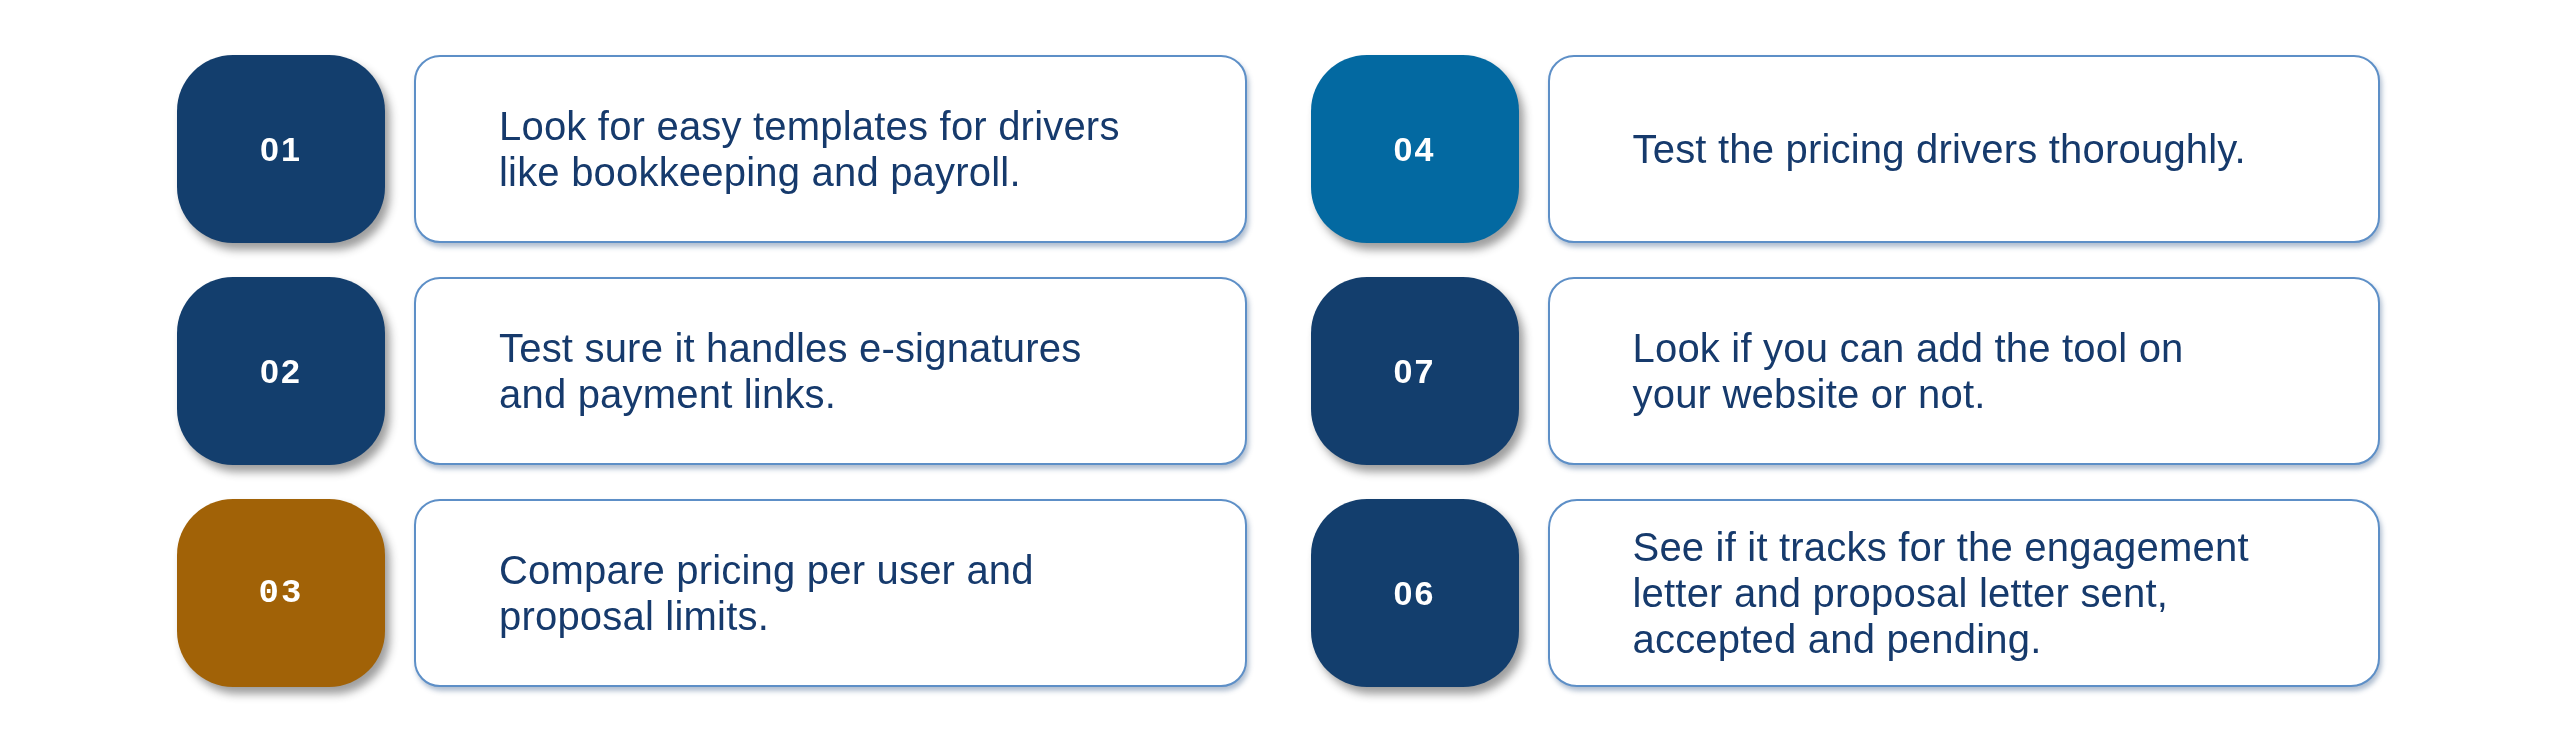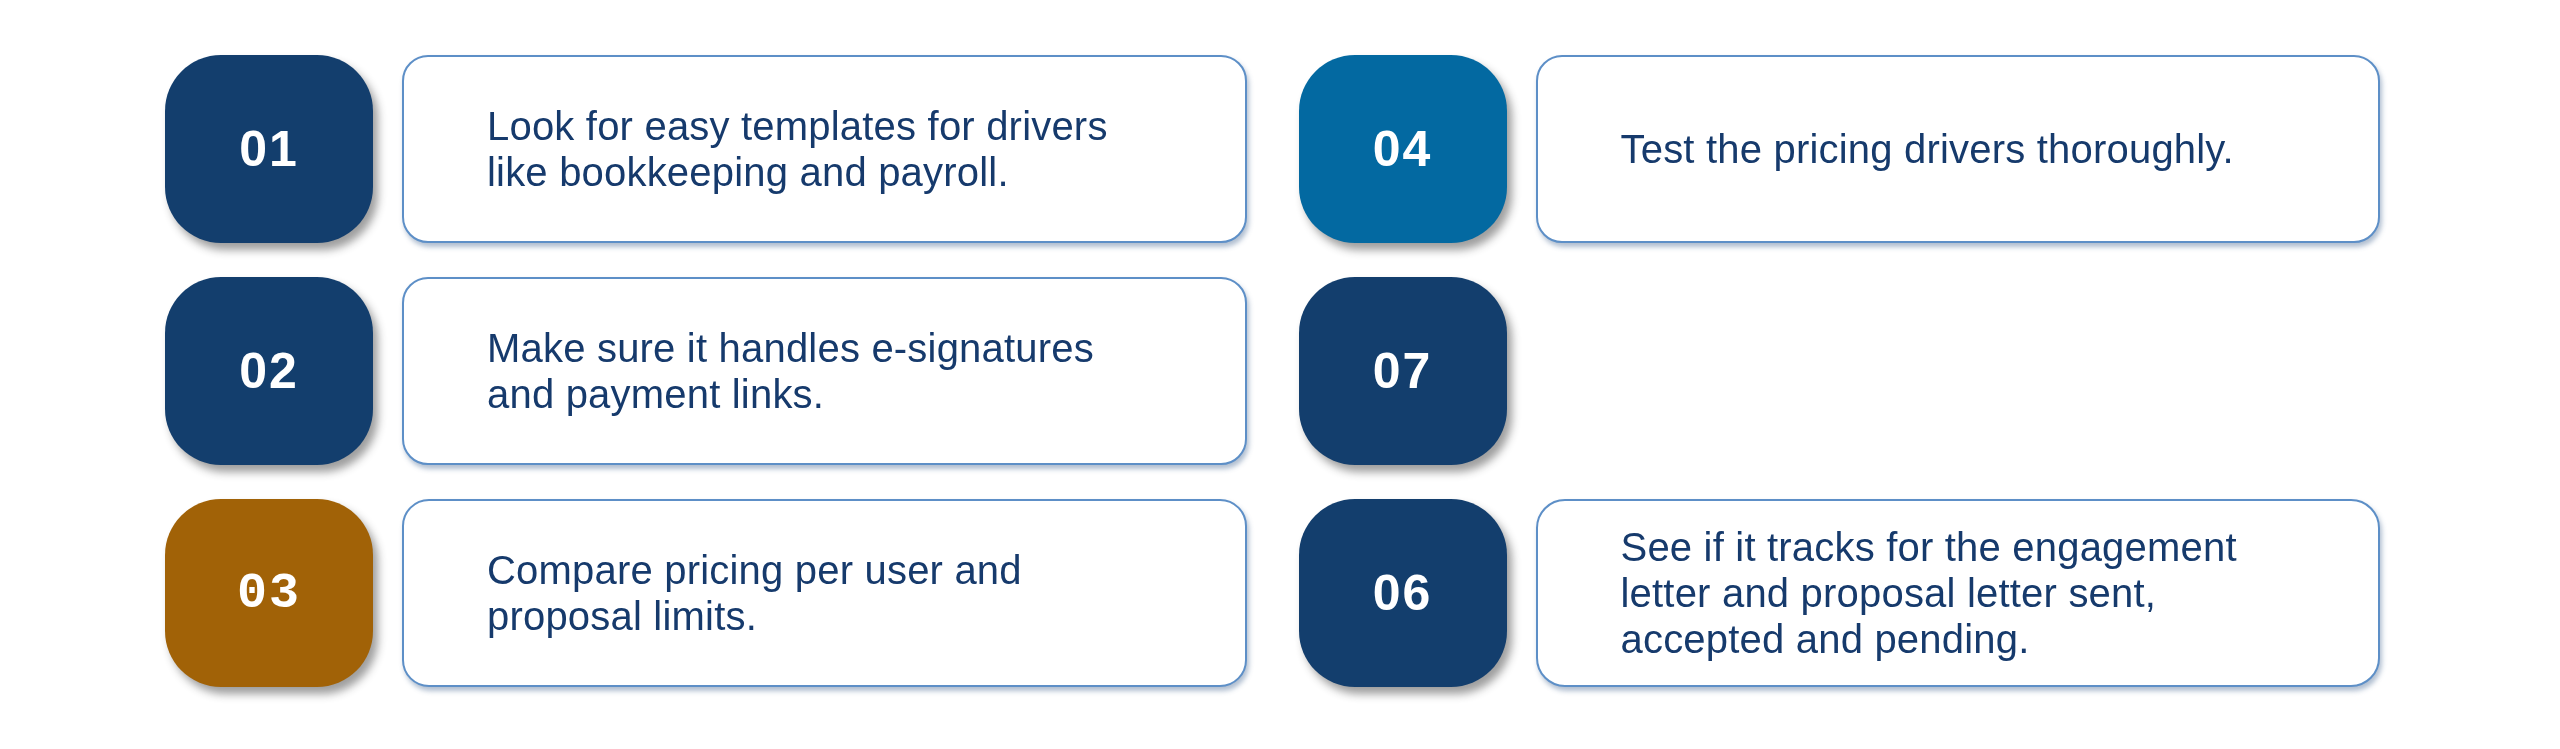--- a/index.html
+++ b/index.html
@@ -32,24 +32,25 @@
   .badge {
     flex: 0 0 208px;
     width: 208px;
     height: 188px;
     background: #133e6d;
     border-radius: 56px;
     color: #ffffff;
     display: flex;
     align-items: center;
     justify-content: center;
-    font-size: 50px;
+    font-size: 34px;
     font-weight: bold;
     letter-spacing: 2px;
     box-shadow: 5px 7px 9px rgba(40, 40, 40, 0.45);
+    margin-left: 12px;
   }
   .card {
     flex: 1;
     background: #ffffff;
     border: 2px solid #5d8fc7;
     border-radius: 26px;
     display: flex;
     align-items: center;
     padding: 0 28px 0 83px;
     box-shadow: 2px 4px 5px rgba(80, 110, 150, 0.45);
@@ -72,42 +73,46 @@
     <div class="row">
       <div class="badge" style="background-color: rgb(19, 62, 109);">01</div>
       <div class="card" style="border-color: rgb(93, 143, 199);">
         <p style="color: rgb(22, 58, 108);">Look for easy templates for drivers
 like bookkeeping and payroll.</p>
       </div>
     </div>
     <div class="row">
       <div class="badge" style="background-color: rgb(19, 62, 109);">02</div>
       <div class="card" style="border-color: rgb(93, 143, 199);">
-        <p style="color: rgb(22, 58, 108);">Make sure it handles e-signatures
+        <p style="color: rgb(22, 58, 108);">Test sure it handles e-signatures
 and payment links.</p>
       </div>
     </div>
     <div class="row">
       <div class="badge" style="background-color: #a16207; font-family: Liberation Mono, monospace;">03</div>
-      <div class="card" style="border-color: rgb(93, 143, 199); border-radius: 27px;">
+      <div class="card" style="border-color: rgb(93, 143, 199);">
         <p style="color: rgb(22, 58, 108);">Compare pricing per user and
 proposal limits.</p>
       </div>
     </div>
   </div>
 
   <div class="col">
     <div class="row">
       <div class="badge" style="background-color: #0369a1;">04</div>
       <div class="card" style="border-color: rgb(93, 143, 199);">
         <p style="color: rgb(22, 58, 108);">Test the pricing drivers thoroughly.</p>
       </div>
     </div>
     <div class="row">
       <div class="badge" style="background-color: rgb(19, 62, 109);">07</div>
+      <div class="card" style="border-color: rgb(93, 143, 199);">
+        <p style="color: rgb(22, 58, 108);">Look if you can add the tool on
+your website or not.</p>
+      </div>
     </div>
     <div class="row">
       <div class="badge" style="background-color: rgb(19, 62, 109);">06</div>
       <div class="card" style="border-color: rgb(93, 143, 199); border-radius: 29px;">
         <p style="color: rgb(22, 58, 108);">See if it tracks for the engagement
 letter and proposal letter sent,
 accepted and pending.</p>
       </div>
     </div>
   </div>

